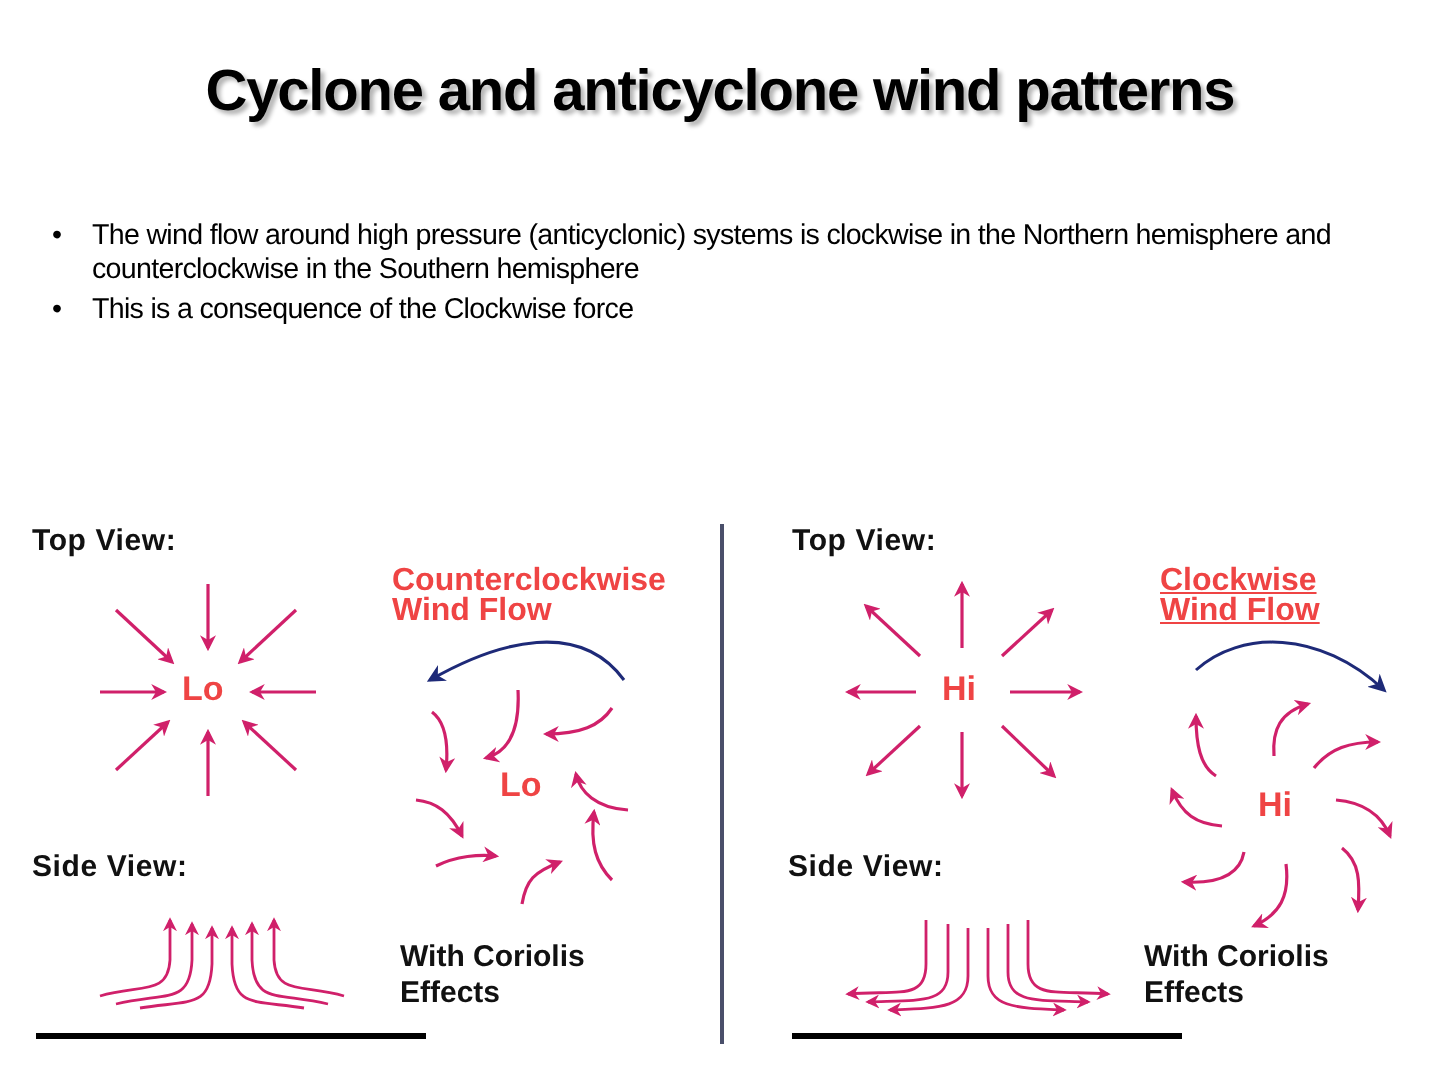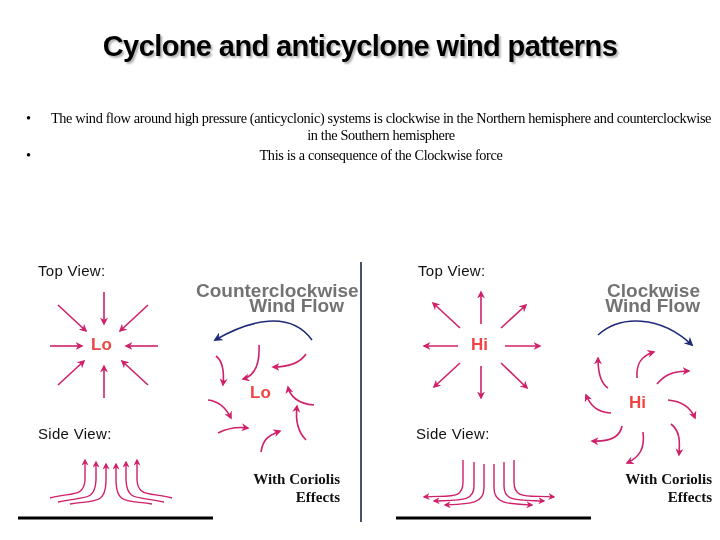--- a/index.html
+++ b/index.html
@@ -8,42 +8,41 @@
       font-family: "Liberation Sans", sans-serif;
     }
     .title {
       position: absolute; left: 0; top: 30px; width: 720px; text-align: center;
       font-family: "Liberation Sans", sans-serif; font-weight: bold; font-size: 29px;
       color: #000; letter-spacing: -0.6px;
       text-shadow: 2px 2px 2px #b5b5b5;
     }
     .bullets {
       position: absolute; left: 26px; top: 110px; width: 690px; margin: 0; padding: 0; list-style: none;
-      font-family: Liberation Serif, serif; font-size: 14.3px; line-height: 17px; color: #000;
+      font-family: Liberation Sans, sans-serif; font-size: 14.3px; line-height: 17px; color: #000;
       letter-spacing: -0.35px;
-      text-align: center;
     }
     .bullets li { position: relative; padding-left: 20px; margin-bottom: 3px; }
     .bullets li::before { content: "•"; position: absolute; left: 0; top: 0; }
     .diagram { position: absolute; left: 0; top: 250px; width: 720px; height: 290px; }
     .lbl {
-      position: absolute; font-family: "Liberation Sans", sans-serif; font-weight: normal; color: #111;
-      font-size: 15px; letter-spacing: 0.3px; margin-left: 22px;
+      position: absolute; font-family: "Liberation Sans", sans-serif; font-weight: bold; color: #111;
+      font-size: 15px; letter-spacing: 0.3px;
     }
     .flowlbl {
-      position: absolute; font-family: "Liberation Sans", sans-serif; font-weight: bold; color: #737373;
-      font-size: 19px; line-height: 15px; text-align: right;
+      position: absolute; font-family: "Liberation Sans", sans-serif; font-weight: bold; color: #ef4444;
+      font-size: 16px; line-height: 15px; text-align: left;
     }
     .center-lbl {
       position: absolute; font-family: "Liberation Sans", sans-serif; font-weight: bold; color: #ef4444;
       font-size: 17px;
     }
     .coriolis {
-      position: absolute; font-family: Liberation Serif, serif; font-weight: bold; color: #111;
-      font-size: 15px; line-height: 18px; text-align: right;
+      position: absolute; font-family: Liberation Sans, sans-serif; font-weight: bold; color: #111;
+      font-size: 15px; line-height: 18px; text-align: left;
     }
     svg { position: absolute; left: 0; top: 0; }
   </style>
 </head>
 <body>
 
 <div class="title">Cyclone and anticyclone wind patterns</div>
 
 <ul class="bullets">
   <li>The wind flow around high pressure (anticyclonic) systems is clockwise in the Northern hemisphere and counterclockwise in the Southern hemisphere</li>
@@ -138,21 +137,21 @@
   </div>
   <div class="center-lbl" style="left:250px; top:133px;">Lo</div>
   <div class="lbl" style="left:16px; top:175px;">Side View:</div>
   <div class="coriolis" style="left:200px; top:220px; width:140px;">
     <div>With Coriolis</div>
     <div>Effects</div>
   </div>
 
   <div class="lbl" style="left:396px; top:12px;">Top View:</div>
   <div class="center-lbl" style="left:471px; top:85px;">Hi</div>
-  <div class="flowlbl" style="left:580px; top:33px; width:120px;">
+  <div class="flowlbl" style="left:580px; top:33px; width:120px;text-decoration:underline;">
     <div>Clockwise</div>
     <div>Wind Flow</div>
   </div>
   <div class="center-lbl" style="left:629px; top:143px;">Hi</div>
   <div class="lbl" style="left:394px; top:175px;">Side View:</div>
   <div class="coriolis" style="left:572px; top:220px; width:140px;">
     <div>With Coriolis</div>
     <div>Effects</div>
   </div>
 </div>

